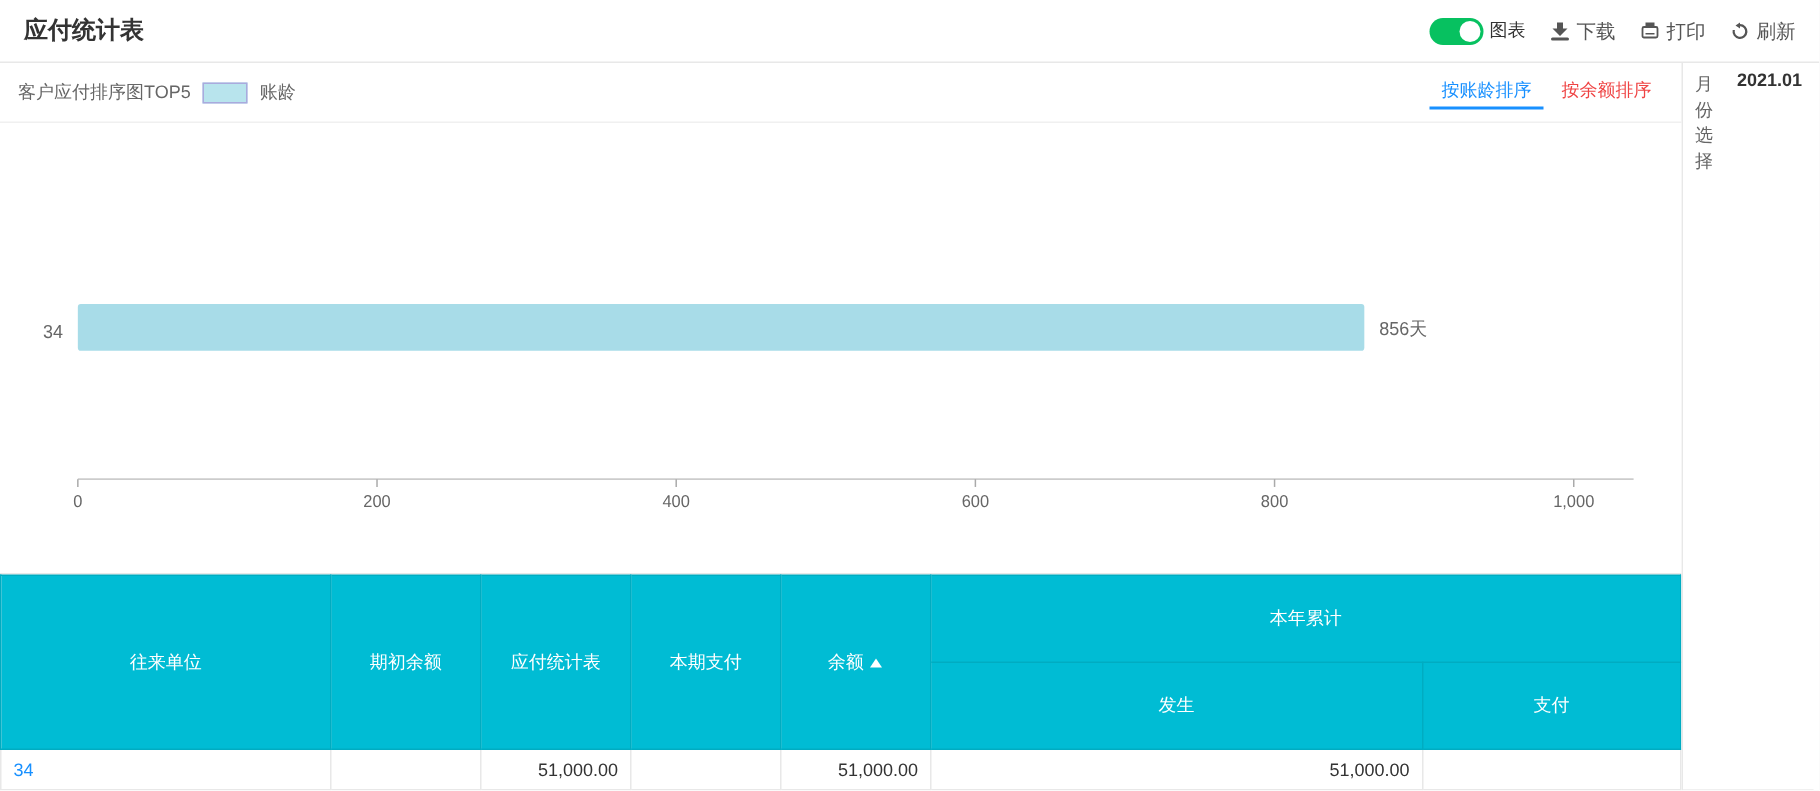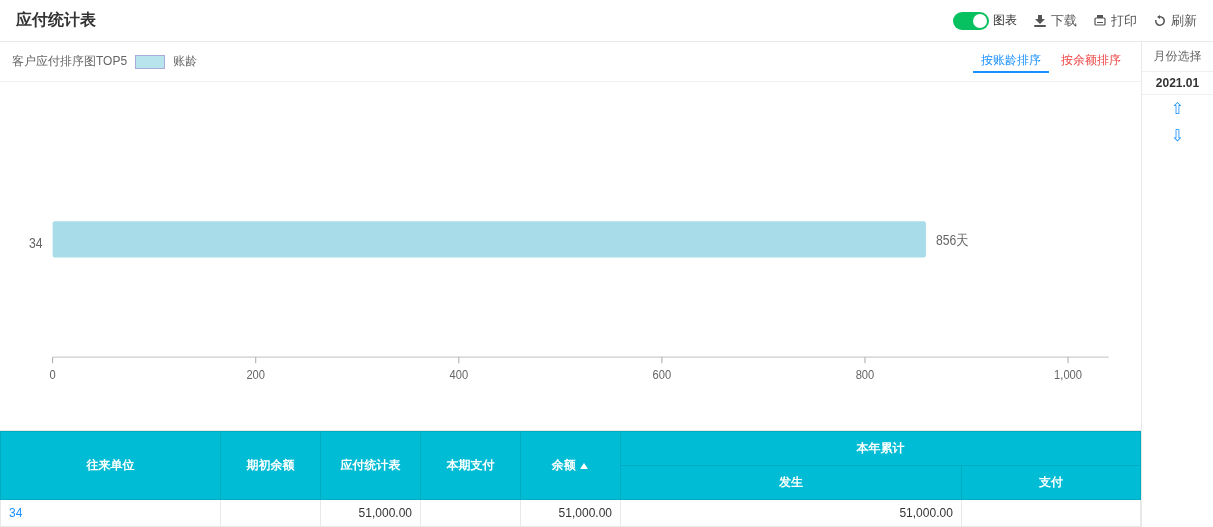--- a/index.html
+++ b/index.html
@@ -30,28 +30,28 @@
     .sort-btn { padding: 2px 8px; font-size: 12px; cursor: pointer; color: #ef4444; border-bottom: 2px solid transparent; }
     .sort-btn.active { color: #1890ff; border-bottom: 2px solid #1890ff; }
 
     
     .chart-container { flex: 1; padding: 8px 12px 0 12px; position: relative; background: #fff; height: 300px; }
     svg.bar-chart { width: 100%; height: 100%; }
 
     
     .table-section { background: #fff; border-top: 1px solid #e8e8e8; }
     .data-table { width: 100%; border-collapse: collapse; font-size: 12px; }
-    .data-table th { background: #00bcd4; color: #fff; padding: 8px 6px; text-align: center; border: 1px solid #00acc1; font-weight: bold; }
+    .data-table th { background: #00bcd4; color: #fff; padding: 20px 6px; text-align: center; border: 1px solid #00acc1; font-weight: normal; }
     .data-table td { padding: 6px 8px; text-align: right; border: 1px solid #e8e8e8; }
     .data-table td.left { text-align: left; }
     .data-table td a { color: #1890ff; text-decoration: none; }
     .th-group { border-bottom: 1px solid #00acc1; }
 
     
-    .sidebar { width: 72px; background: #fff; border-left: 1px solid #e8e8e8; display: flex; flex-direction: column; overflow: hidden; }
+    .sidebar { width: 92px; background: #fff; border-left: 1px solid #e8e8e8; display: flex; flex-direction: row; overflow: hidden; }
     .sidebar-header { padding: 6px 8px; font-size: 12px; color: #666; border-bottom: 1px solid #f0f0f0; text-align: center; }
     .sidebar-current { padding: 4px 8px; font-size: 12px; color: #333; text-align: center; border-bottom: 1px solid #f0f0f0; font-weight: bold; }
     .sidebar-scroll { flex: 1; overflow-y: auto; }
     .sidebar-nav-btn { text-align: center; padding: 4px; cursor: pointer; color: #1890ff; font-size: 16px; }
     .month-item { padding: 4px 8px; font-size: 13px; cursor: pointer; text-align: center; color: #333; }
     .month-item.year-badge { background: #a0d911; color: #fff; font-weight: bold; }
   </style>
 </head>
 <body>
 

